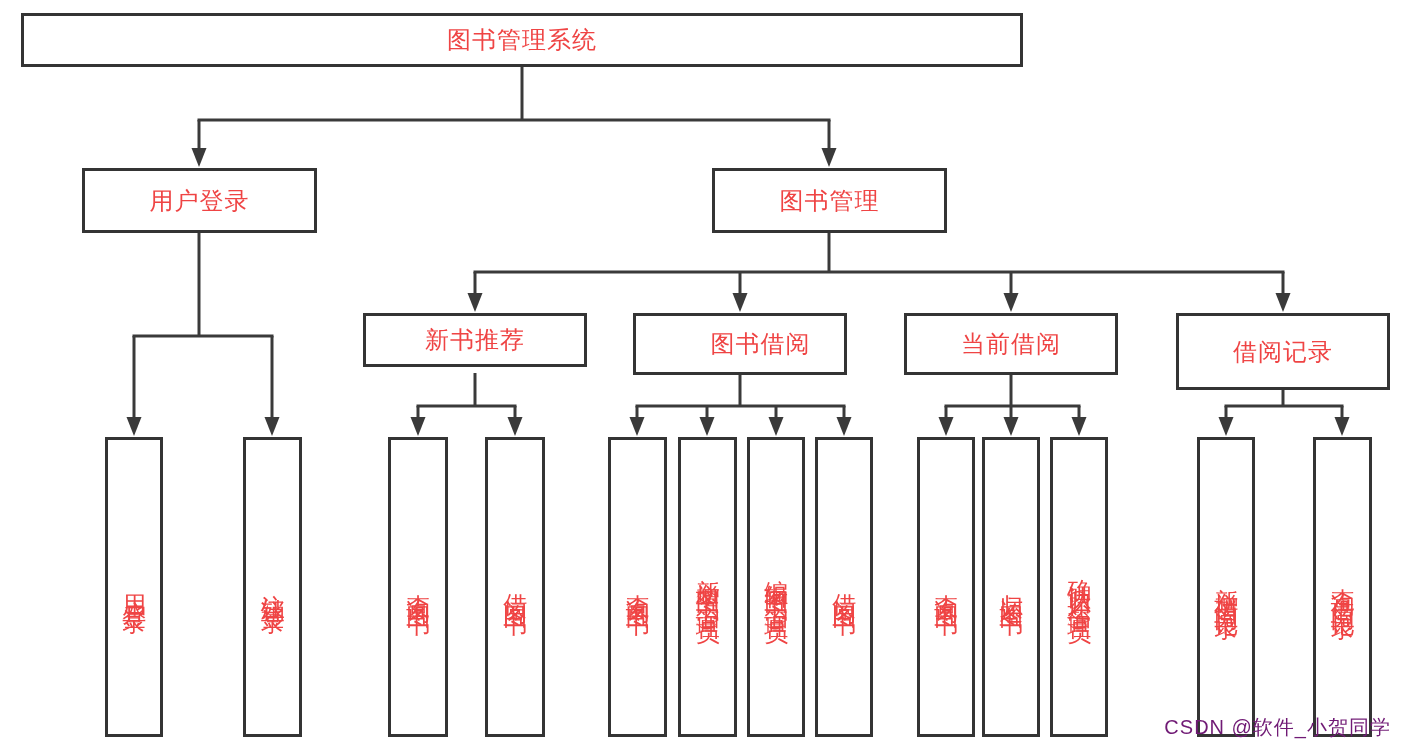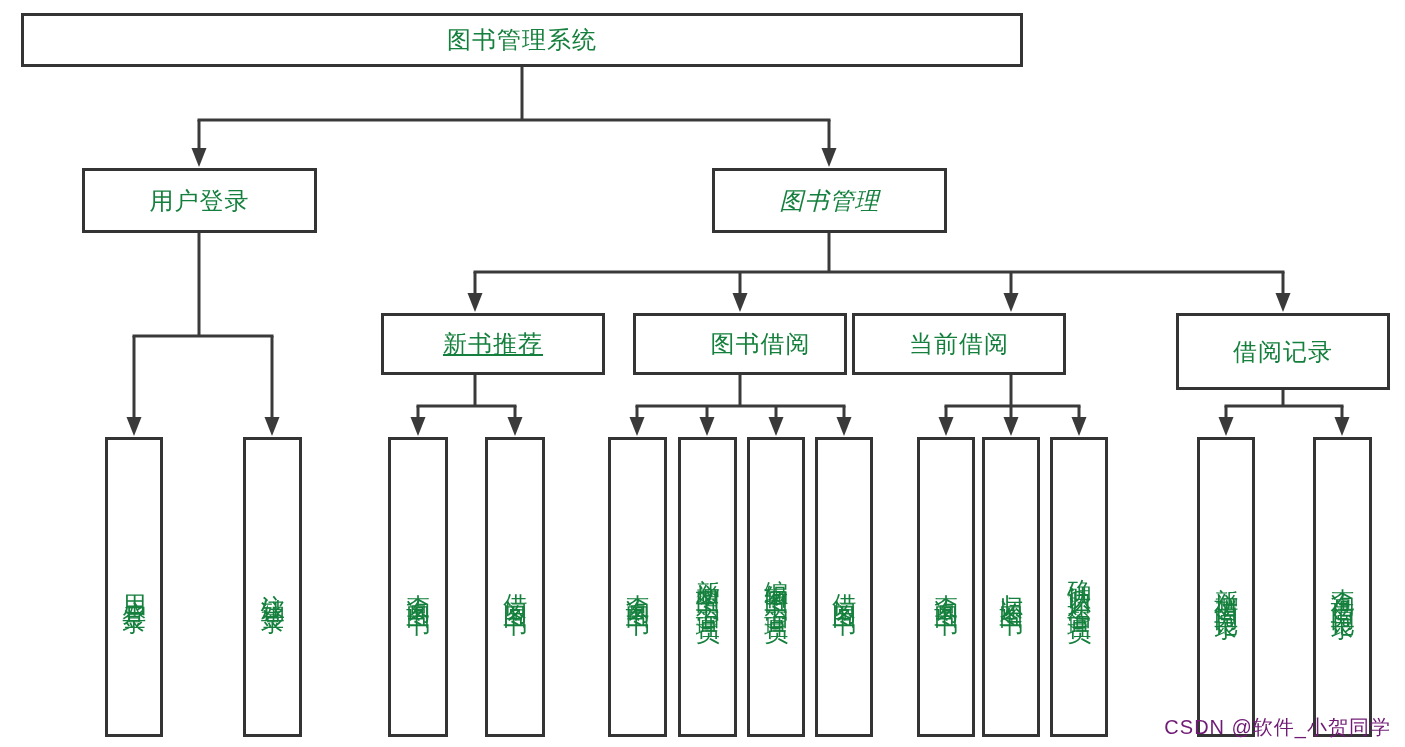--- a/index.html
+++ b/index.html
@@ -4,21 +4,21 @@
 <style>
   html,body{margin:0;padding:0;background:#ffffff;}
   .canvas{
     position:relative;width:1405px;height:747px;background:#ffffff;
     font-family:"Liberation Sans","DejaVu Sans",sans-serif;overflow:hidden;
   }
   .connector-layer{position:absolute;left:0;top:0;pointer-events:none;}
   .node{
     position:absolute;box-sizing:border-box;border:3px solid #343434;background:#ffffff;
     display:flex;align-items:center;justify-content:center;
-    color:#15803d;font-size:24px;letter-spacing:1px;white-space:nowrap;
+    color:#ef4444;font-size:24px;letter-spacing:1px;white-space:nowrap;
   }
   .leaf span{
     writing-mode:vertical-rl;text-orientation:mixed;
     letter-spacing:6px;line-height:1.1;white-space:nowrap;
   }
   .watermark{
     position:absolute;right:14px;bottom:6px;
     font-size:20px;color:#701a75;letter-spacing:1px;z-index:5;
   }
 </style>
@@ -82,31 +82,31 @@
       <polygon points="1334.5,417 1349.5,417 1342,436" fill="#3a3a3a"></polygon>
     </svg>
 
   <div class="node" style="left:21px;top:13px;width:1002px;height:54px;">
     <span>图书管理系统</span>
   </div>
 
   <div class="node" style="left:82px;top:168px;width:235px;height:65px;">
     <span>用户登录</span>
   </div>
-  <div class="node" style="left:712px;top:168px;width:235px;height:65px;font-style:italic;">
+  <div class="node" style="left:712px;top:168px;width:235px;height:65px;">
     <span>图书管理</span>
   </div>
 
-  <div class="node" style="left:381px;top:313px;width:224px;height:62px;text-decoration:underline;">
+  <div class="node" style="left:363px;top:313px;width:224px;height:54px;">
     <span>新书推荐</span>
   </div>
   <div class="node" style="left:633px;top:313px;width:214px;height:62px;padding-left:41px;">
     <span>图书借阅</span>
   </div>
-  <div class="node" style="left:852px;top:313px;width:214px;height:62px;">
+  <div class="node" style="left:904px;top:313px;width:214px;height:62px;">
     <span>当前借阅</span>
   </div>
   <div class="node" style="left:1176px;top:313px;width:214px;height:77px;">
     <span>借阅记录</span>
   </div>
 
   <div class="node leaf" style="left:105px;top:437px;width:58px;height:300px;">
     <span>用户登录</span>
   </div>
   <div class="node leaf" style="left:243px;top:437px;width:59px;height:300px;">

